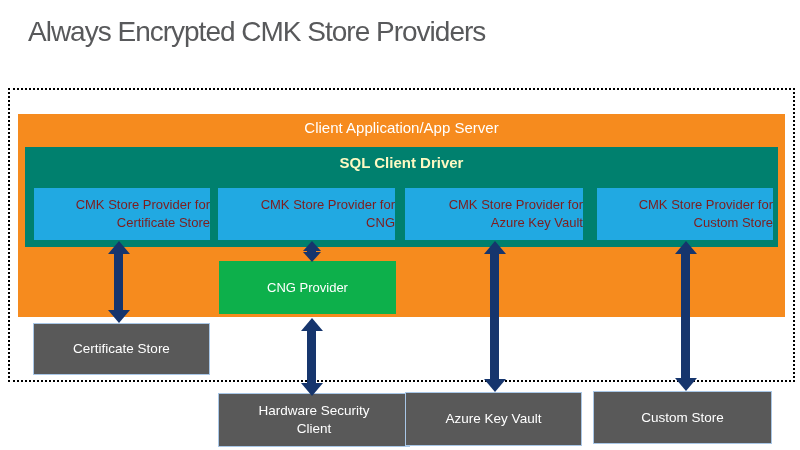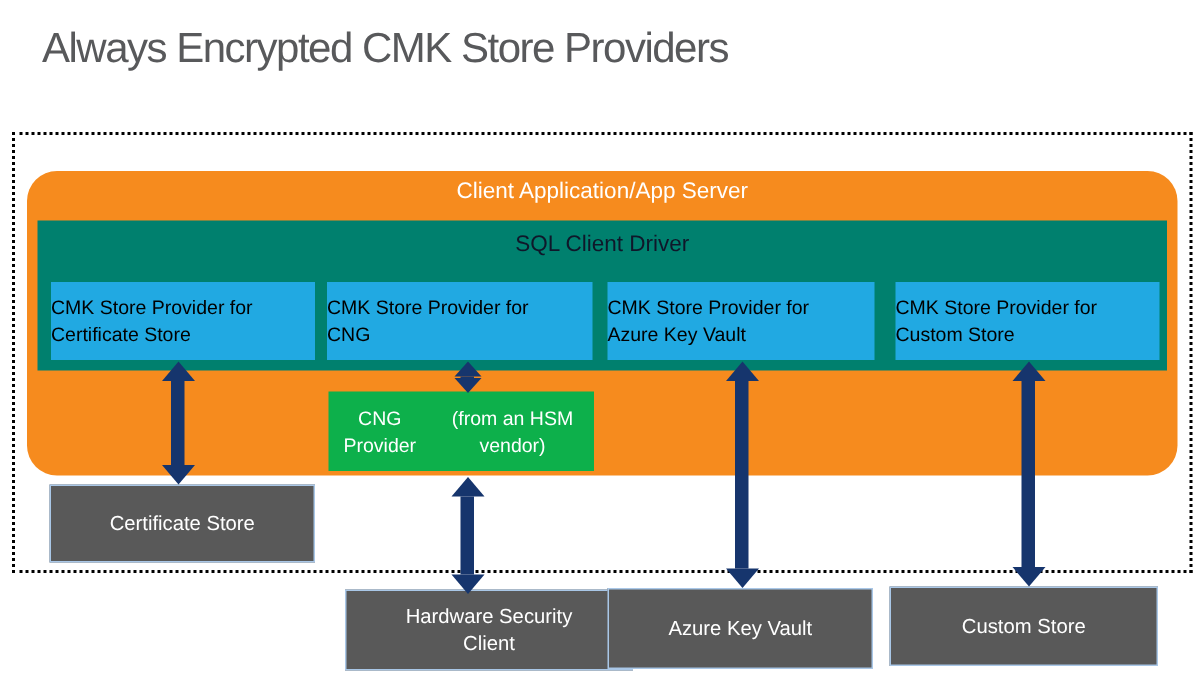--- a/index.html
+++ b/index.html
@@ -41,21 +41,20 @@
     color: #1a1a1a;
   }
   
   .app-box {
     position: absolute;
     left: 8px;
     top: 24px;
     width: 767px;
     height: 203px;
     background: #f68b1e;
-    border-radius: 20px;
   }
   .app-label {
     position: absolute;
     left: 0; right: 0;
     top: 5px;
     text-align: center;
     font-size: 15px;
     color: #ffffff;
   }
   
@@ -66,34 +65,35 @@
     width: 753px;
     height: 100px;
     background: #00806e;
   }
   .driver-label {
     position: absolute;
     left: 0; right: 0;
     top: 7px;
     text-align: center;
     font-size: 15px;
-    color: #0f172a;
+    color: #fef9c3;
+    font-weight: bold;
   }
   
   .provider {
     position: absolute;
     top: 41px;
     height: 52px;
     background: #21a9e2;
-    color: #000000;
+    color: #7f1d1d;
     font-size: 13px;
     line-height: 18px;
     display: flex;
     flex-direction: column;
-    align-items: flex-start;
+    align-items: flex-end;
     justify-content: center;
     text-align: center;
   }
   .provider.p1 { left: 9px;   width: 176px; }
   .provider.p2 { left: 193px; width: 177px; }
   .provider.p3 { left: 380px; width: 178px; }
   .provider.p4 { left: 572px; width: 176px; }
   
   .cng-box {
     position: absolute;
@@ -119,21 +119,21 @@
     color: #ffffff;
     font-size: 13.5px;
     line-height: 18px;
     display: flex;
     flex-direction: column;
     align-items: center;
     justify-content: center;
     text-align: center;
   }
   .store.cert   { left: 23px;  top: 233px; width: 177px; height: 52px; } 
-  .store.hsm    { left: 218px; top: 393px; width: 192px; height: 54px; margin-left: 12px; }
+  .store.hsm    { left: 218px; top: 393px; width: 192px; height: 54px; }
   .store.akv    { left: 405px; top: 392px; width: 177px; height: 54px; }
   .store.custom { left: 593px; top: 391px; width: 179px; height: 53px; }
   
   .arrow {
     position: absolute;
     width: 23px;
     display: flex;
     flex-direction: column;
     align-items: center;
     z-index: 10;
@@ -188,21 +188,20 @@
           <div>Azure Key Vault</div>
         </div>
         <div class="provider p4">
           <div>CMK Store Provider for</div>
           <div>Custom Store</div>
         </div>
       </div>
 
       <div class="cng-box">
         <div>CNG Provider</div>
-        <div>(from an HSM vendor)</div>
       </div>
     </div>
 
     <div class="store cert">
       <div>Certificate Store</div>
     </div>
   </div>
 
   <div class="store hsm">
     <div>Hardware Security</div>

